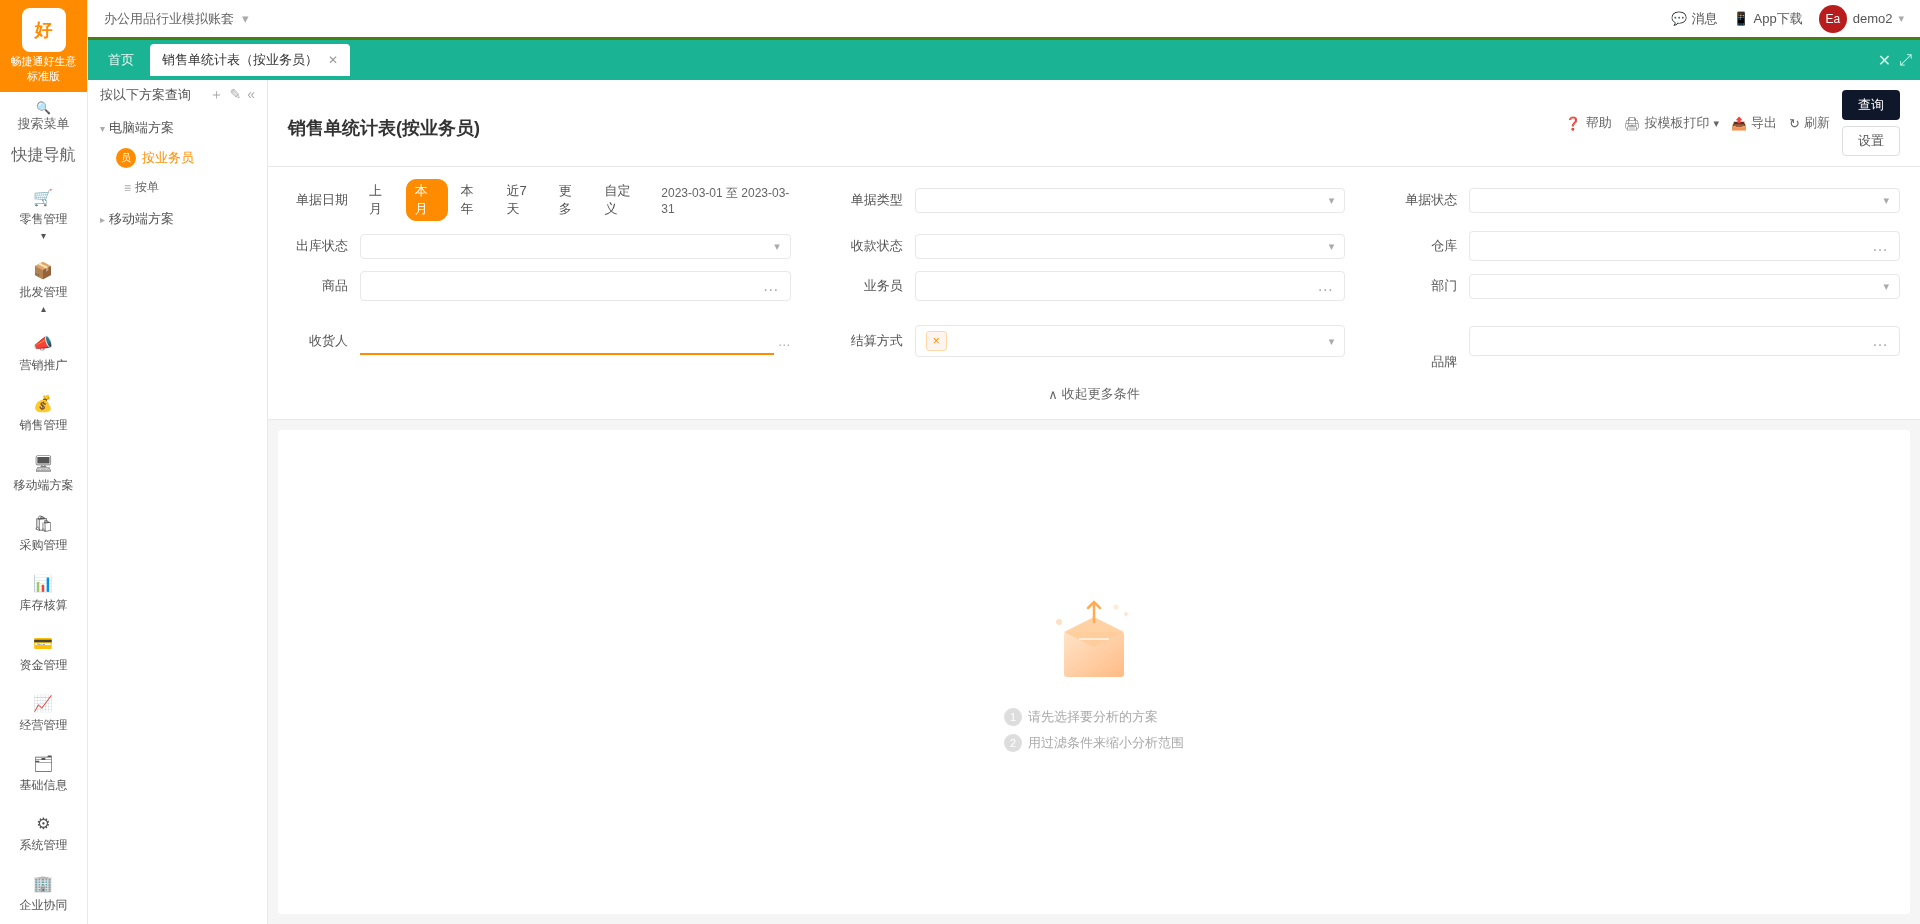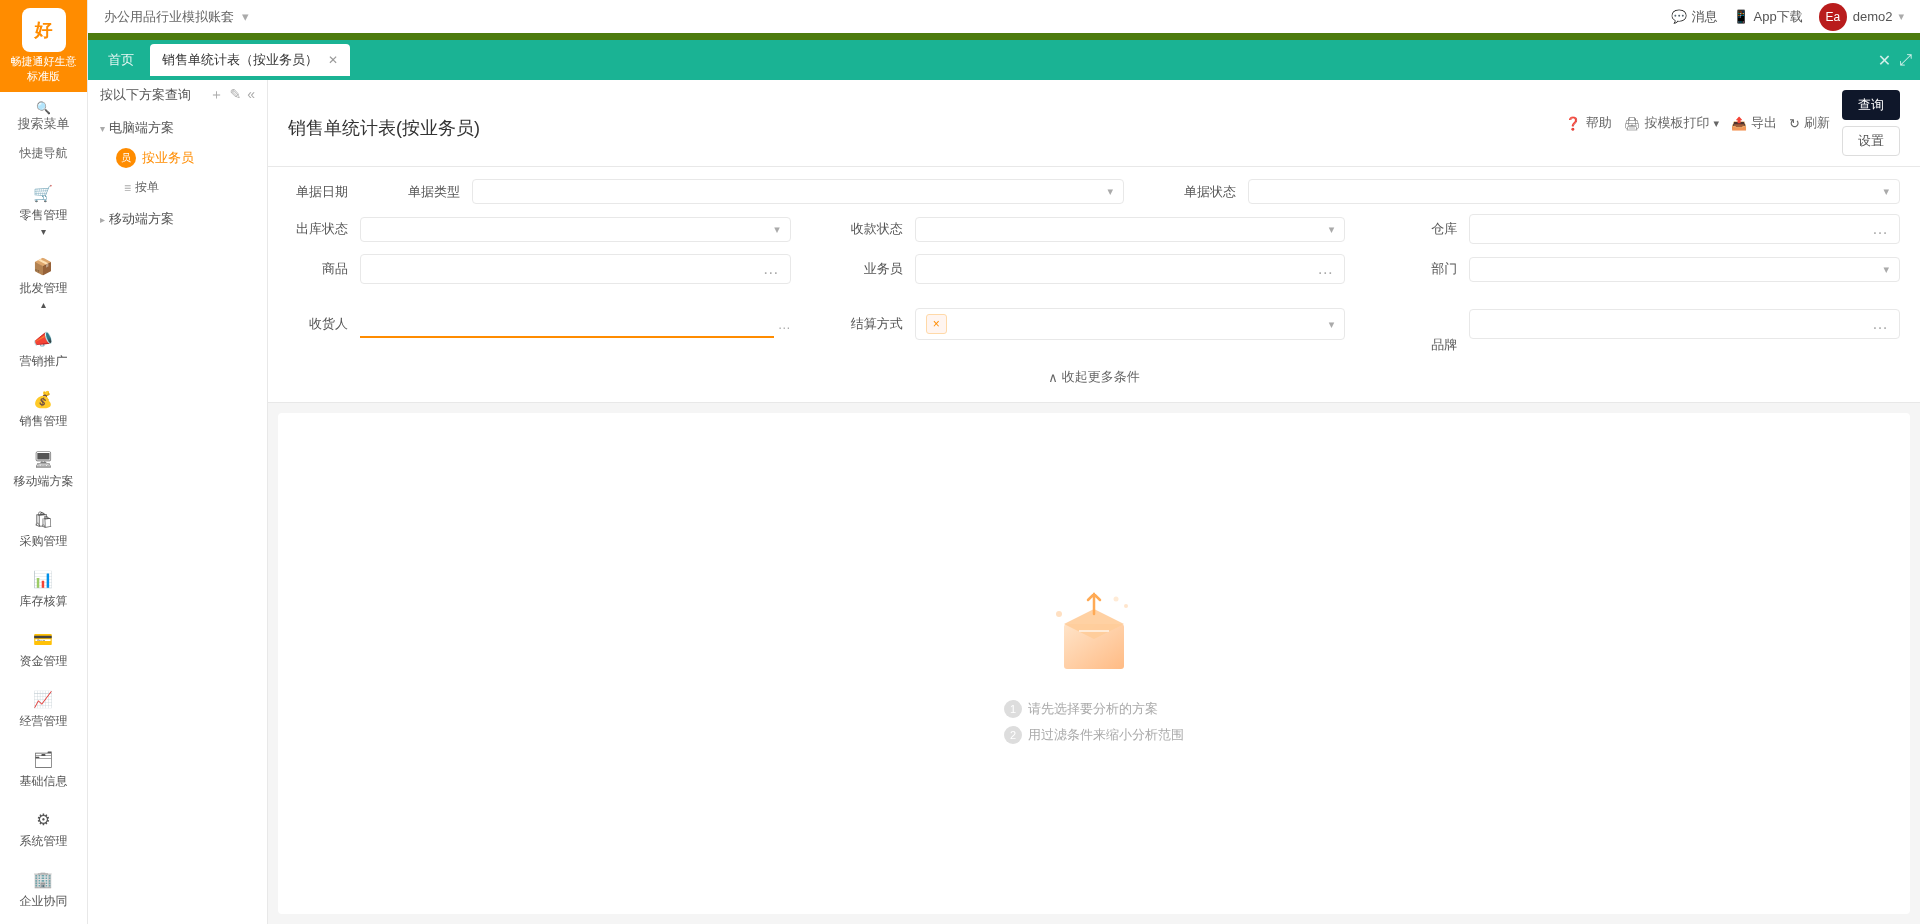--- a/index.html
+++ b/index.html
@@ -5,31 +5,31 @@
     * { box-sizing: border-box; margin: 0; padding: 0; }
     body { font-family: 'Microsoft YaHei', Arial, sans-serif; font-size: 13px; background: #f5f5f5; color: #333; display: flex; height: 924px; overflow: hidden; }
 
     
     .sidebar { width: 88px; background: #fff; display: flex; flex-direction: column; align-items: center; border-right: 1px solid #e8e8e8; flex-shrink: 0; }
     .sidebar-logo { width: 100%; padding: 8px 6px; background: #ff8c00; display: flex; flex-direction: column; align-items: center; cursor: pointer; }
     .sidebar-logo-icon { width: 44px; height: 44px; background: #fff; border-radius: 8px; display: flex; align-items: center; justify-content: center; color: #ff8c00; font-size: 18px; font-weight: bold; margin-bottom: 2px; }
     .sidebar-logo-text { color: #fff; font-size: 11px; text-align: center; }
     .sidebar-search { padding: 8px 10px; width: 100%; text-align: center; cursor: pointer; }
     .sidebar-search span { color: #666; font-size: 12px; }
-    .sidebar-quick { padding: 4px 10px; width: 100%; text-align: center; cursor: pointer; color: #666; font-size: 12px; }
+    .sidebar-quick { padding: 4px 10px; width: 100%; text-align: center; cursor: pointer; color: #666; font-size: 16px; }
     .sidebar-divider { width: 60%; height: 1px; background: #e8e8e8; margin: 4px auto; }
     .sidebar-item { width: 100%; padding: 10px 4px; text-align: center; cursor: pointer; color: #555; font-size: 12px; display: flex; flex-direction: column; align-items: center; gap: 2px; }
     .sidebar-item-icon { font-size: 16px; margin-bottom: 2px; }
     .sidebar-item-expand { font-size: 10px; }
 
     
     .main { flex: 1; display: flex; flex-direction: column; overflow: hidden; }
 
     
-    .topbar { height: 40px; background: #fff; border-bottom: 7px solid #4d7c0f; display: flex; align-items: center; justify-content: space-between; padding: 0 16px; flex-shrink: 0; }
+    .topbar { height: 40px; background: #fff; border-bottom: 3px solid #4d7c0f; display: flex; align-items: center; justify-content: space-between; padding: 0 16px; flex-shrink: 0; }
     .topbar-left { display: flex; align-items: center; gap: 8px; color: #666; font-size: 13px; }
     .topbar-right { display: flex; align-items: center; gap: 16px; color: #555; font-size: 13px; }
     .topbar-right-item { display: flex; align-items: center; gap: 4px; cursor: pointer; }
     .user-avatar { width: 28px; height: 28px; border-radius: 50%; background: #b91c1c; display: flex; align-items: center; justify-content: center; color: #fff; font-size: 12px; overflow: hidden; }
 
     
     .tabbar { height: 40px; background: #1ab394; display: flex; align-items: center; padding: 0 8px; gap: 4px; flex-shrink: 0; }
     .tab { height: 32px; padding: 0 12px; display: flex; align-items: center; gap: 6px; cursor: pointer; border-radius: 4px 4px 0 0; font-size: 13px; color: rgba(255,255,255,0.8); }
     .tab.active { background: #fff; color: #333; }
     .tab.home { color: rgba(255,255,255,0.9); }
@@ -53,21 +53,21 @@
     .scheme-item.active { color: #ff8c00; }
     .scheme-item-icon { width: 20px; height: 20px; border-radius: 50%; background: #ff8c00; display: flex; align-items: center; justify-content: center; color: #fff; font-size: 10px; flex-shrink: 0; }
     .scheme-sub-item { padding: 5px 12px 5px 36px; cursor: pointer; color: #666; font-size: 12px; display: flex; align-items: center; gap: 4px; }
     .scheme-group2 { margin: 4px 0; }
 
     
     .right-panel { flex: 1; display: flex; flex-direction: column; overflow: hidden; background: #f5f5f5; }
 
     
     .page-header { background: #fff; padding: 10px 20px 0; display: flex; align-items: center; justify-content: space-between; border-bottom: 1px solid #e8e8e8; flex-shrink: 0; }
-    .page-title { font-size: 18px; font-weight: 400; color: #333; }
+    .page-title { font-size: 18px; font-weight: 700; color: #333; }
     .page-actions { display: flex; align-items: center; gap: 12px; padding-bottom: 10px; }
     .page-action-btn { display: flex; align-items: center; gap: 4px; color: #666; font-size: 13px; cursor: pointer; }
     .btn-primary { background: #0f172a; color: #fff; border: none; padding: 6px 16px; border-radius: 4px; cursor: pointer; font-size: 13px; }
     .btn-secondary { background: #fff; color: #555; border: 1px solid #ddd; padding: 5px 14px; border-radius: 4px; cursor: pointer; font-size: 13px; }
 
     
     .filter-panel { background: #fff; padding: 12px 20px; border-bottom: 1px solid #e8e8e8; flex-shrink: 0; }
     .filter-row { display: flex; align-items: center; gap: 12px; margin-bottom: 10px; }
     .filter-row:last-child { margin-bottom: 0; }
     .filter-label { width: 60px; text-align: right; color: #555; font-size: 13px; flex-shrink: 0; }
@@ -268,20 +268,31 @@
             <button class="btn-primary">查询</button>
             <button class="btn-secondary">设置</button>
           </div>
         </div>
       </div>
 
       <div class="filter-panel">
 
         <div class="filter-row">
           <span class="filter-label">单据日期</span>
+          <div class="filter-control">
+            <div class="date-tabs">
+              <span class="date-tab">上月</span>
+              <span class="date-tab active">本月</span>
+              <span class="date-tab">本年</span>
+              <span class="date-tab">近7天</span>
+              <span class="date-tab">更多</span>
+              <span class="date-tab">自定义</span>
+              <span class="date-range">2023-03-01 至 2023-03-31</span>
+            </div>
+          </div>
           <span class="filter-label" style="width:80px; margin-left:20px;">单据类型</span>
           <div class="filter-control">
             <div class="filter-select">
               <span></span>
               <span class="arrow">▾</span>
             </div>
           </div>
           <span class="filter-label" style="width:80px; margin-left:20px;">单据状态</span>
           <div class="filter-control">
             <div class="filter-select">

